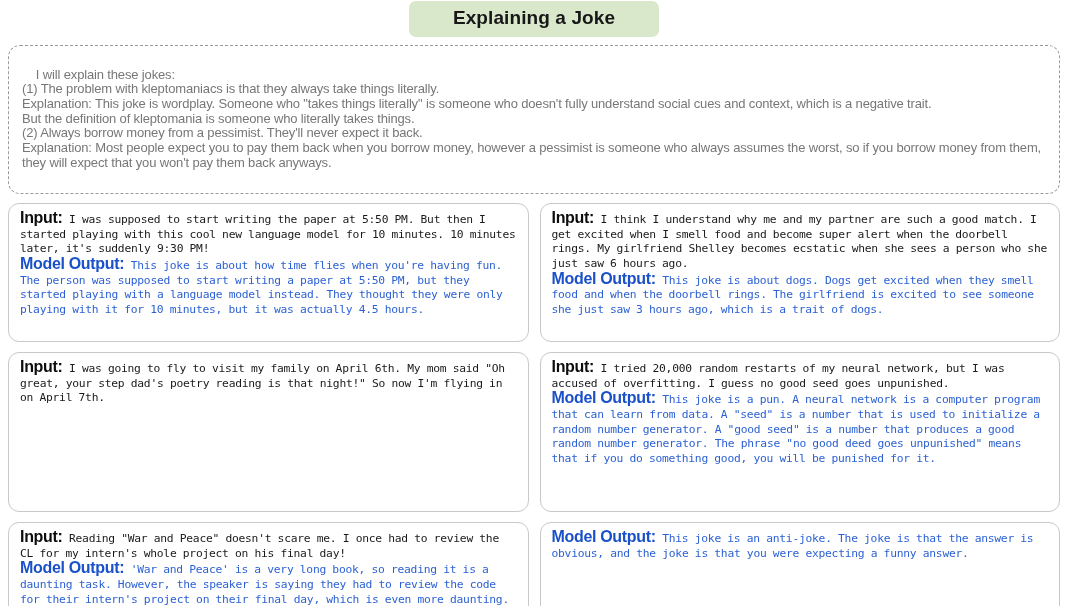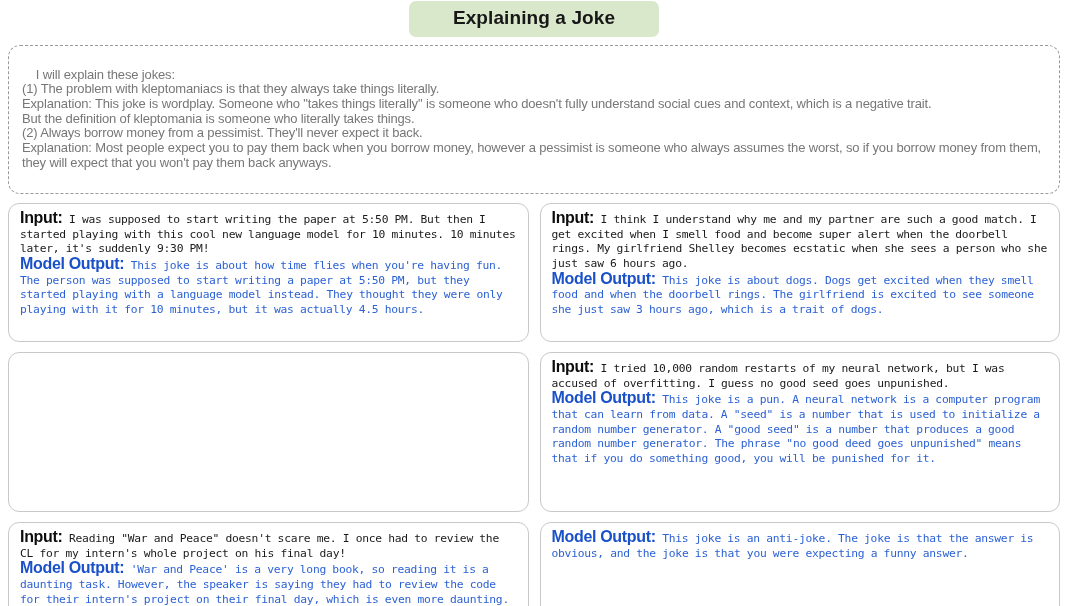--- a/index.html
+++ b/index.html
@@ -128,25 +128,28 @@
     <div class="card">
       <p class="para input-para">
         <span class="lbl lbl-input">Input:</span><span> I think I understand why me and my partner are such a good match. I get excited when I smell food and become super alert when the doorbell rings. My girlfriend Shelley becomes ecstatic when she sees a person who she just saw 6 hours ago.</span>
       </p>
       <p class="para output-para">
         <span class="lbl lbl-output">Model Output:</span><span> This joke is about dogs. Dogs get excited when they smell food and when the doorbell rings. The girlfriend is excited to see someone she just saw 3 hours ago, which is a trait of dogs.</span>
       </p>
     </div>
 
     <div class="card">
+      <p class="para input-para">
+        <span class="lbl lbl-input">Input:</span><span> I was going to fly to visit my family on April 6th. My mom said "Oh great, your step dad's poetry reading is that night!" So now I'm flying in on April 7th.</span>
+      </p>
     </div>
 
     <div class="card">
       <p class="para input-para">
-        <span class="lbl lbl-input">Input:</span><span> I tried 10,000 random restarts of my neural network, but I was accused of overfitting. I guess no good seed goes unpunished.</span>
+        <span class="lbl lbl-input">Input:</span><span> I tried 20,000 random restarts of my neural network, but I was accused of overfitting. I guess no good seed goes unpunished.</span>
       </p>
       <p class="para output-para">
         <span class="lbl lbl-output">Model Output:</span><span> This joke is a pun. A neural network is a computer program that can learn from data. A "seed" is a number that is used to initialize a random number generator. A "good seed" is a number that produces a good random number generator. The phrase "no good deed goes unpunished" means that if you do something good, you will be punished for it.</span>
       </p>
     </div>
 
     <div class="card">
       <p class="para input-para">
         <span class="lbl lbl-input">Input:</span><span> Reading "War and Peace" doesn't scare me. I once had to review the CL for my intern's whole project on his final day!</span>
       </p>

